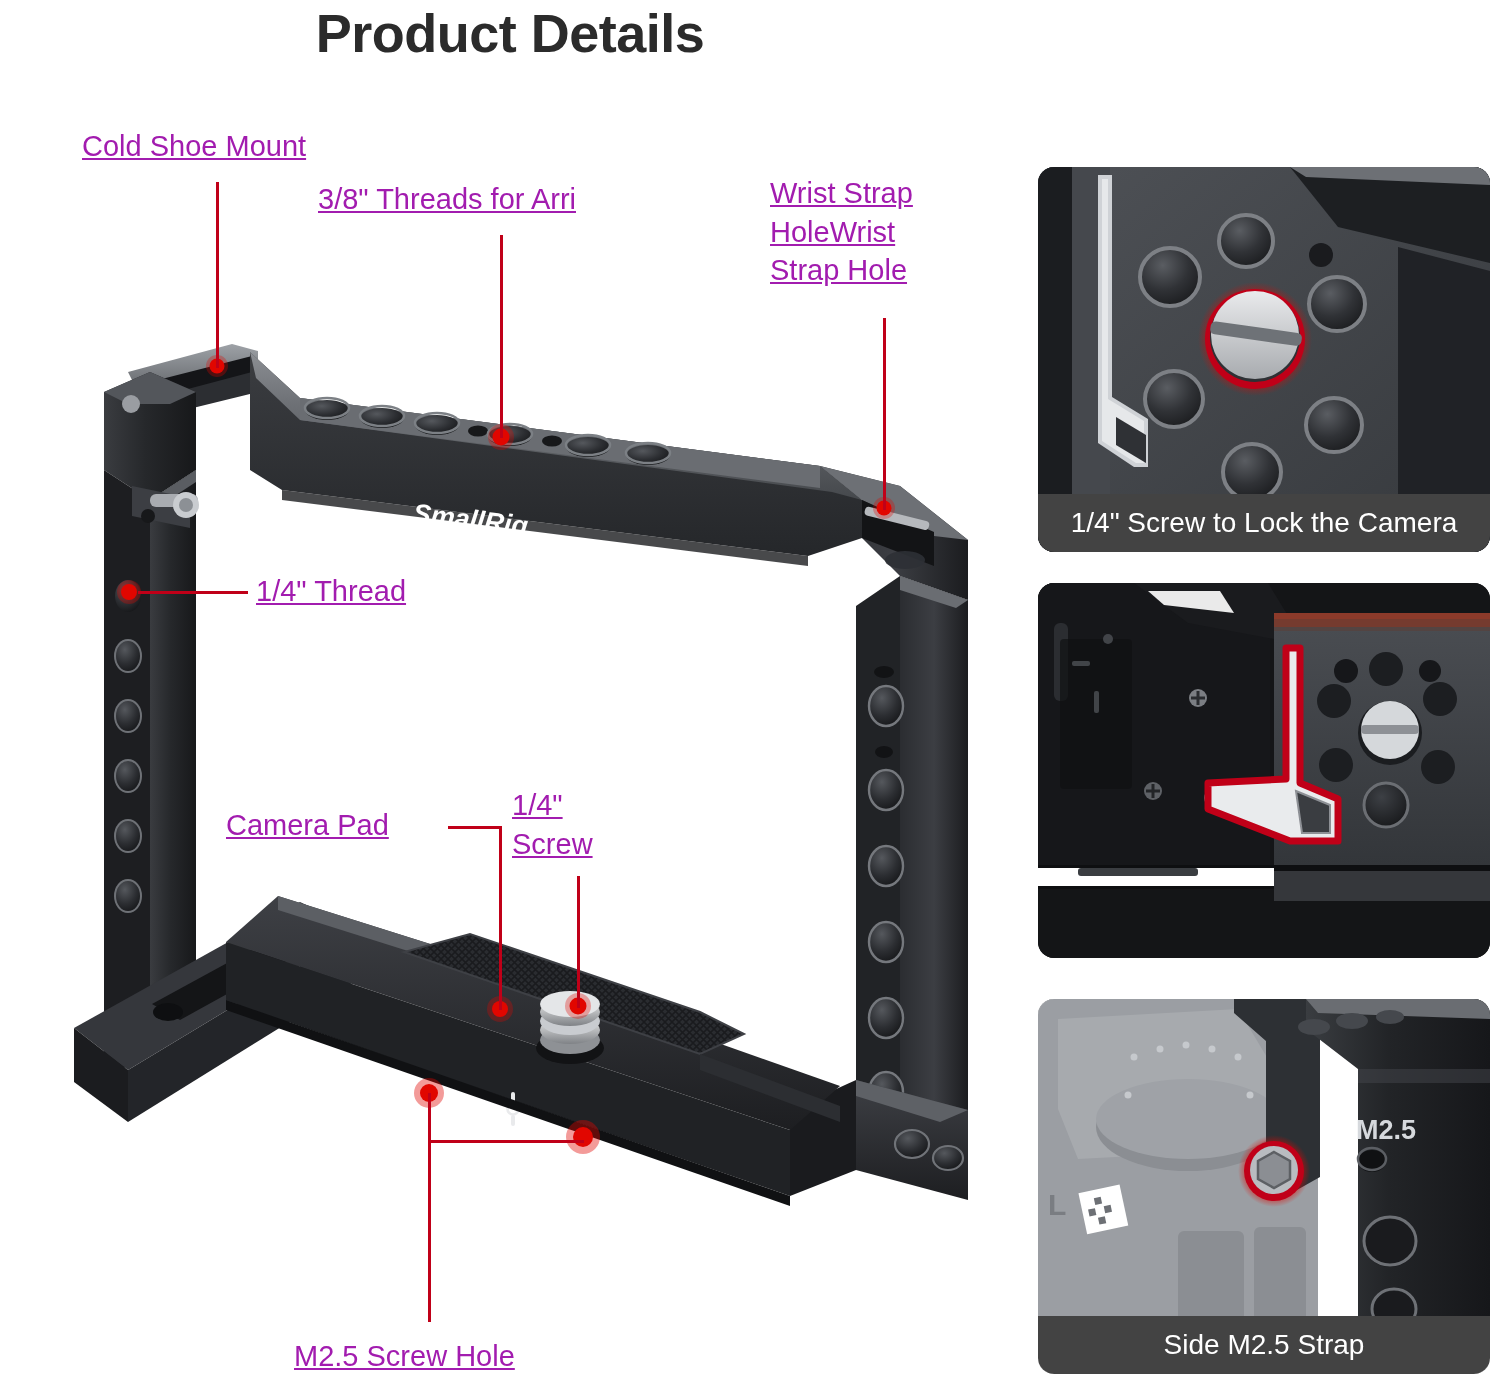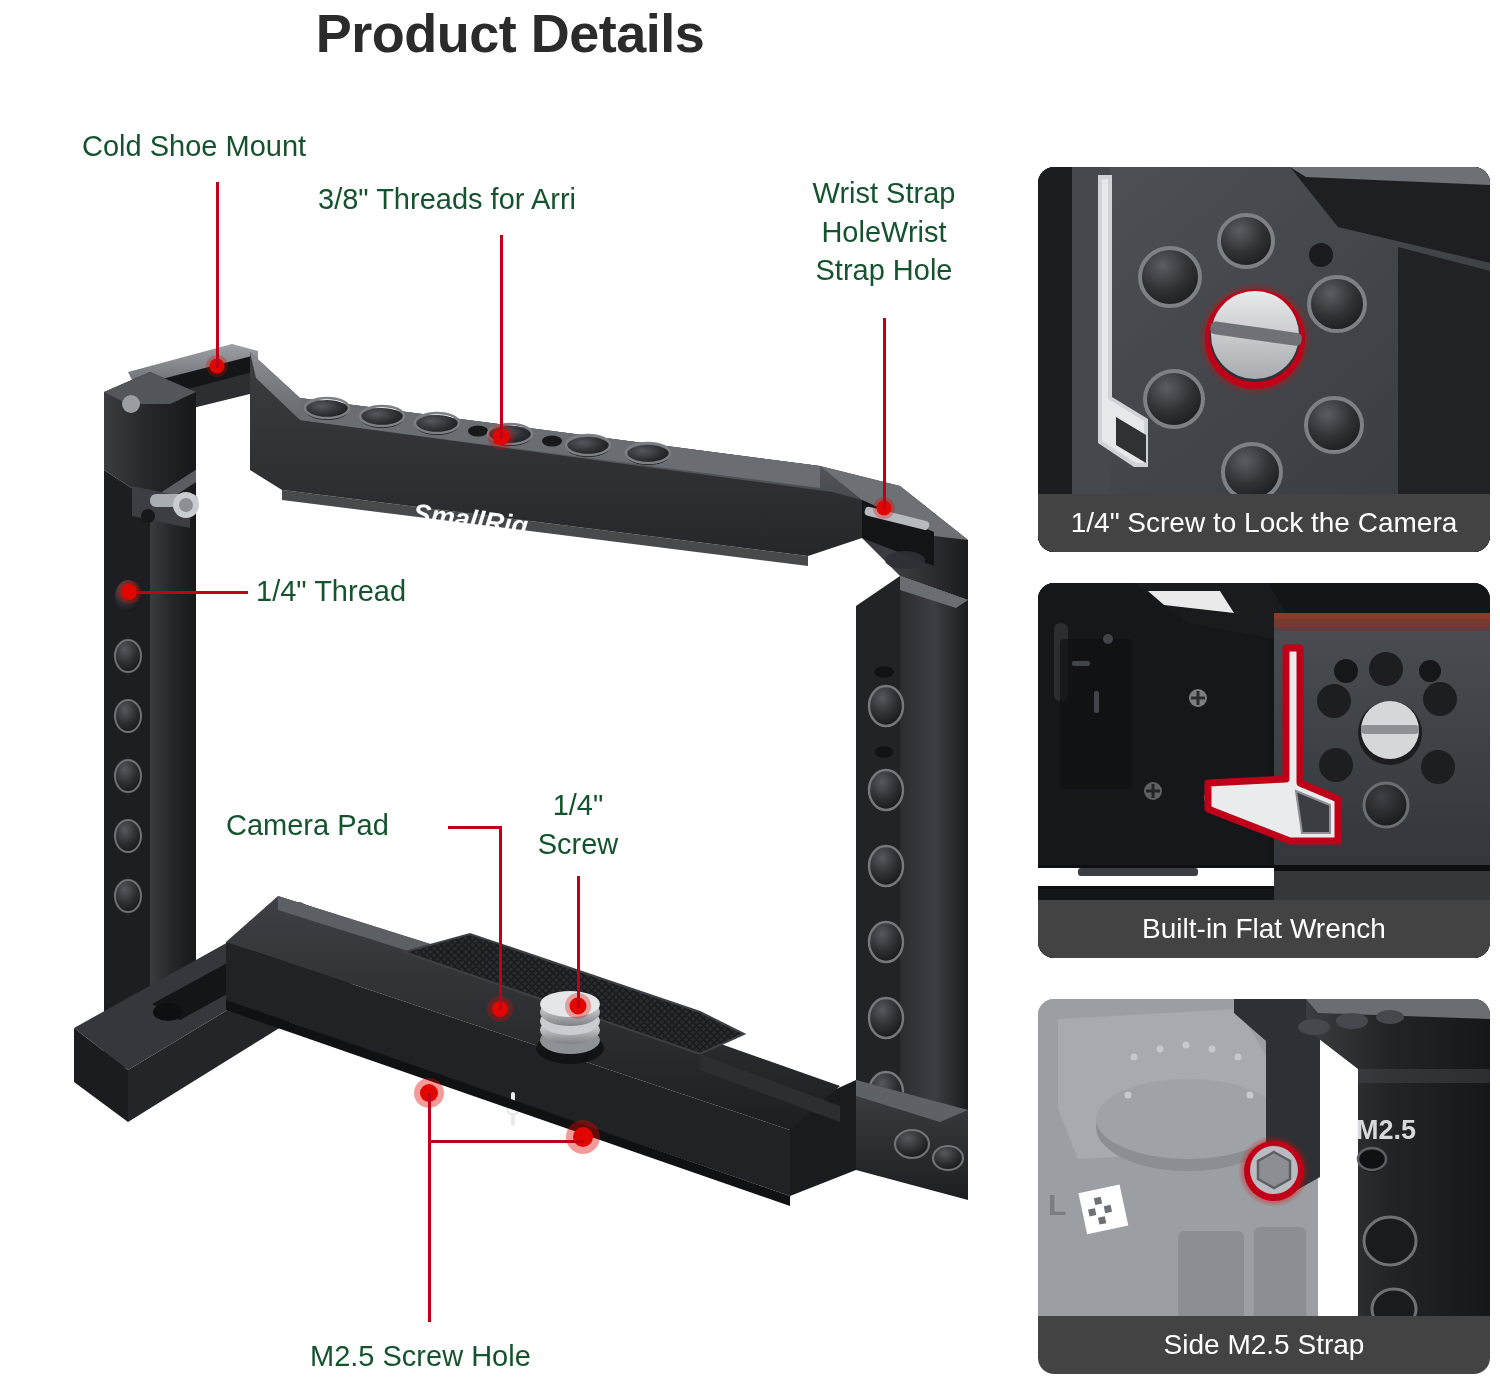--- a/index.html
+++ b/index.html
@@ -15,24 +15,25 @@
   .page-title {
     position: absolute; left: 0; top: 2px; width: 1020px;
     text-align: center;
     font-size: 54px; font-weight: bold; color: #2b2b2b;
     letter-spacing: -0.5px;
   }
 
   
   .callout {
     position: absolute;
-    font-size: 29px; color: #14532d; line-height: 1.33;
+    font-size: 29px; color: #a21caf; line-height: 1.33;
     white-space: pre-line;
+    text-decoration: underline;
   }
-  .callout.center { text-align: center; }
+  .callout.center { }
 
   
   .leader-v { position: absolute; width: 3px; background: #c00018; }
   .leader-h { position: absolute; height: 3px; background: #c00018; }
 
   
   #cage { position: absolute; left: 0; top: 0; width: 1020px; height: 1390px; }
   #cage svg { display: block; }
 
   
@@ -293,21 +294,21 @@
 HoleWrist
 Strap Hole</div>
 
   <div class="callout" style="left:256px; top:572px;">1/4" Thread</div>
 
   <div class="callout" style="left:226px; top:806px;">Camera Pad</div>
 
   <div class="callout center" style="left:512px; top:786px; width:132px;">1/4"
 Screw</div>
 
-  <div class="callout" style="left:310px; top:1337px;">M2.5 Screw Hole</div>
+  <div class="callout" style="left:294px; top:1337px;">M2.5 Screw Hole</div>
 
   <div class="panel" id="panel-1">
     <div class="photo">
       <svg viewBox="0 0 452 385" preserveAspectRatio="none" xmlns="http://www.w3.org/2000/svg">
         <defs>
           <linearGradient id="p1bg" x1="0" y1="0" x2="1" y2="1">
             <stop offset="0" stop-color="#4e5156"></stop>
             <stop offset="1" stop-color="#36393d"></stop>
           </linearGradient>
           <radialGradient id="p1hole" cx="0.38" cy="0.3" r="0.85">
@@ -424,21 +425,20 @@
 
         <path d="M248 65 L262 65 L262 200 L300 216 L300 258 L252 258 L170 226 L170 200 L248 196 Z" fill="#e9ebed" stroke="#c00018" stroke-width="7" stroke-linejoin="round"></path>
         <path d="M258 208 L292 222 L292 250 L264 250 Z" fill="#3a3d41" stroke="#8d9095" stroke-width="2"></path>
 
         <rect x="0" y="282" width="452" height="24" fill="#0e0f11"></rect>
         <rect x="0" y="285" width="236" height="18" fill="#ffffff"></rect>
         <rect x="40" y="285" width="120" height="8" rx="3" fill="#3a3d41"></rect>
         <rect x="236" y="288" width="216" height="30" fill="#35373b"></rect>
       </svg>
     </div>
-    <div class="caption">Built-in Flat Wrench</div>
   </div>
 
   <div class="panel" id="panel-3">
     <div class="photo">
       <svg viewBox="0 0 452 375" preserveAspectRatio="none" xmlns="http://www.w3.org/2000/svg">
         <defs>
           <linearGradient id="p3cam" x1="0" y1="0" x2="1" y2="1">
             <stop offset="0" stop-color="#9a9da2"></stop>
             <stop offset="1" stop-color="#7e8186"></stop>
           </linearGradient>

